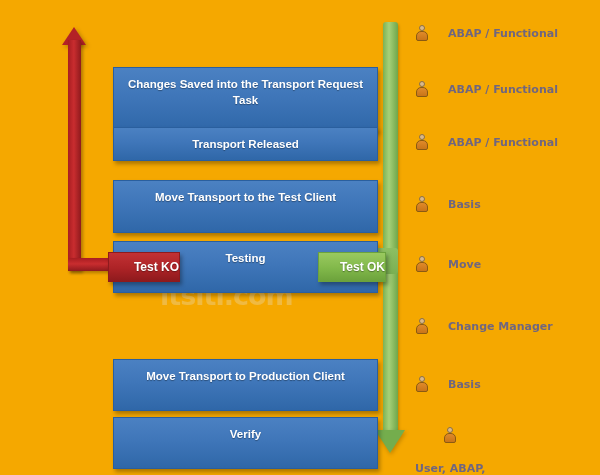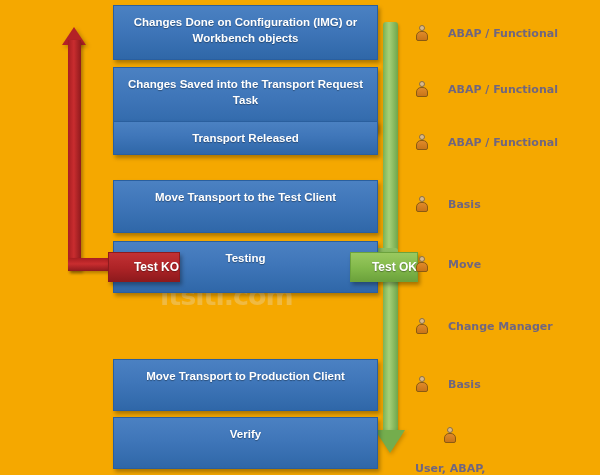--- a/index.html
+++ b/index.html
@@ -140,21 +140,20 @@
     width: 72px;
     background: linear-gradient(to bottom, #c23134 0%, #ad2326 55%, #8e1a1d 100%);
     border: 1px solid #8e1a1d;
   }
   .pill-ok {
     left: 318px;
     top: 252px;
     width: 68px;
     background: linear-gradient(to bottom, #9ac95f 0%, #81b84a 55%, #6ca23c 100%);
     border: 1px solid #6ca23c;
-    margin-left: 32px;
   }
 
   
   .role-row {
     position: absolute;
     left: 415px;
     display: flex;
     align-items: center;
     gap: 20px;
   }
@@ -205,25 +204,23 @@
   <div class="watermark">itsiti.com</div>
 
   <div class="red-arrow-head"></div>
   <div class="red-arrow-shaft"></div>
   <div class="red-arrow-foot"></div>
 
   <div class="green-arrow-shaft"></div>
   <div class="green-arrow-tab"></div>
   <div class="green-arrow-head"></div>
 
-  <div class="step-box" id="box-0" style="top: 5px; height: 55px;">Changes Done on
-Configuration (IMG) or Workbench objects</div>
   <div class="step-box" id="box-1" style="top: 67px; height: 65px;">Changes Saved into the
 Transport Request Task</div>
-  <div class="step-box" id="box-2" style="top: 121px; height: 34px;">Transport Released</div>
+  <div class="step-box" id="box-2" style="top: 127px; height: 34px;">Transport Released</div>
   <div class="step-box" id="box-3" style="top: 180px; height: 53px;">Move Transport to the Test Client</div>
   <div class="step-box" id="box-4" style="top: 241px; height: 52px;">Testing</div>
   <div class="step-box" id="box-6" style="top: 359px; height: 52px;">Move Transport to Production Client</div>
   <div class="step-box" id="box-7" style="top: 417px; height: 52px;">Verify</div>
 
   <div class="pill pill-ko">Test KO</div>
   <div class="pill pill-ok">Test OK</div>
 
   <div class="role-row" id="role-0" style="top: 25px;">
     <span class="person-icon">

